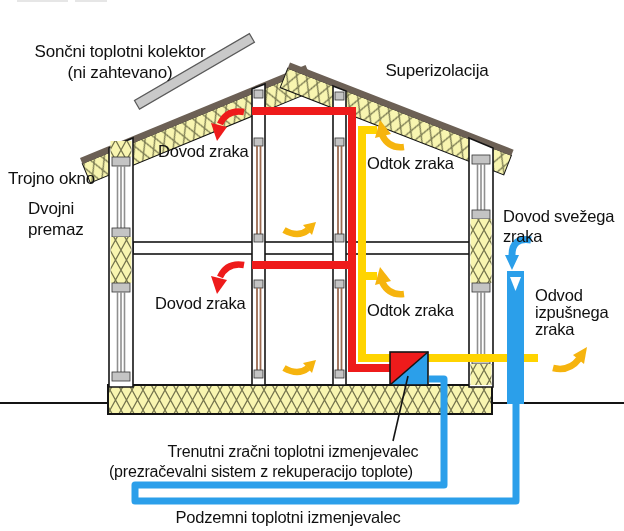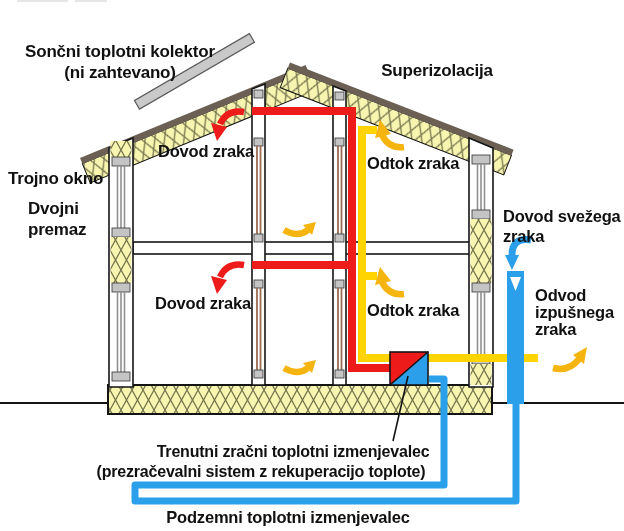--- a/index.html
+++ b/index.html
@@ -9,21 +9,21 @@
     --arrow_gold:#F6B40E;
     --pipe_blue:#2B9FEA;
     --insulation_fill:#F8F5B0;
     --insulation_line:#73734C;
     --roof_dark:#6C6055;
     --frame_gray:#C4C4C4;
     --glazing_gray:#8F8F8F;
     --wall_pipe_brown:#9B6B52;
     --outline_black:#141414;
   }
-  #stage{position:relative;width:624px;height:531px;background:#fff;overflow:hidden;font-weight:bold;}
+  #stage{position:relative;width:624px;height:531px;background:#fff;overflow:hidden;}
   svg{display:block;}
   .lbl{font-family:"Liberation Sans",sans-serif;font-size:16.5px;fill:#101010;letter-spacing:-0.2px;}
   .lbl-lg{font-size:17px;}
   .lbl-sm{font-size:16px;}
   .wallbox{fill:#fff;stroke:var(--outline_black);stroke-width:1.6;}
   .outl{stroke:var(--outline_black);}
   .insul-bg{fill:var(--insulation_fill);}
   .insul-line{stroke:var(--insulation_line);}
   .roof-f{fill:var(--roof_dark);}
   .frame-f{fill:var(--frame_gray);stroke:#333;stroke-width:0.8;}

